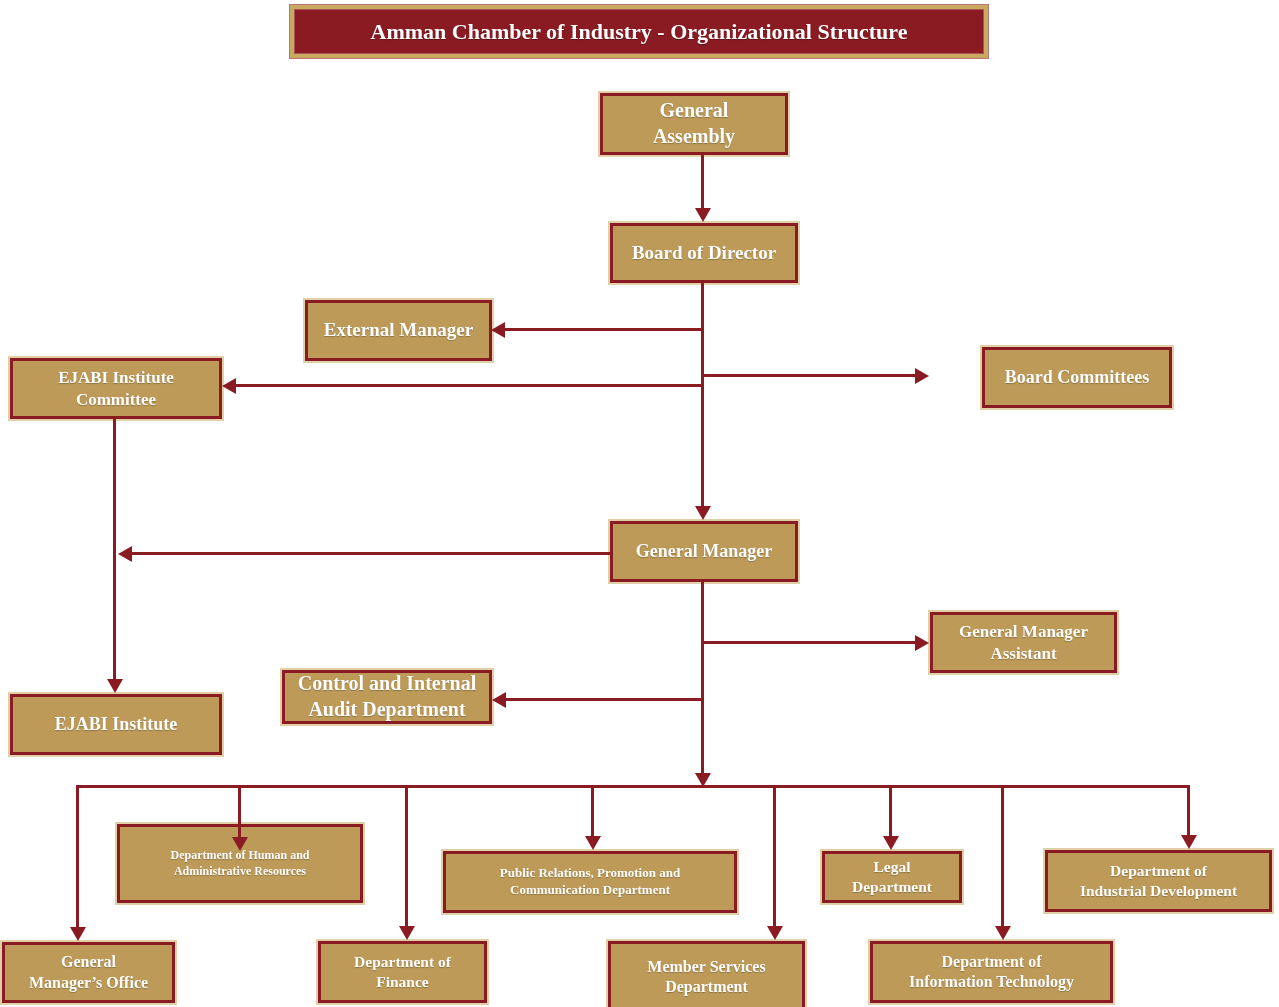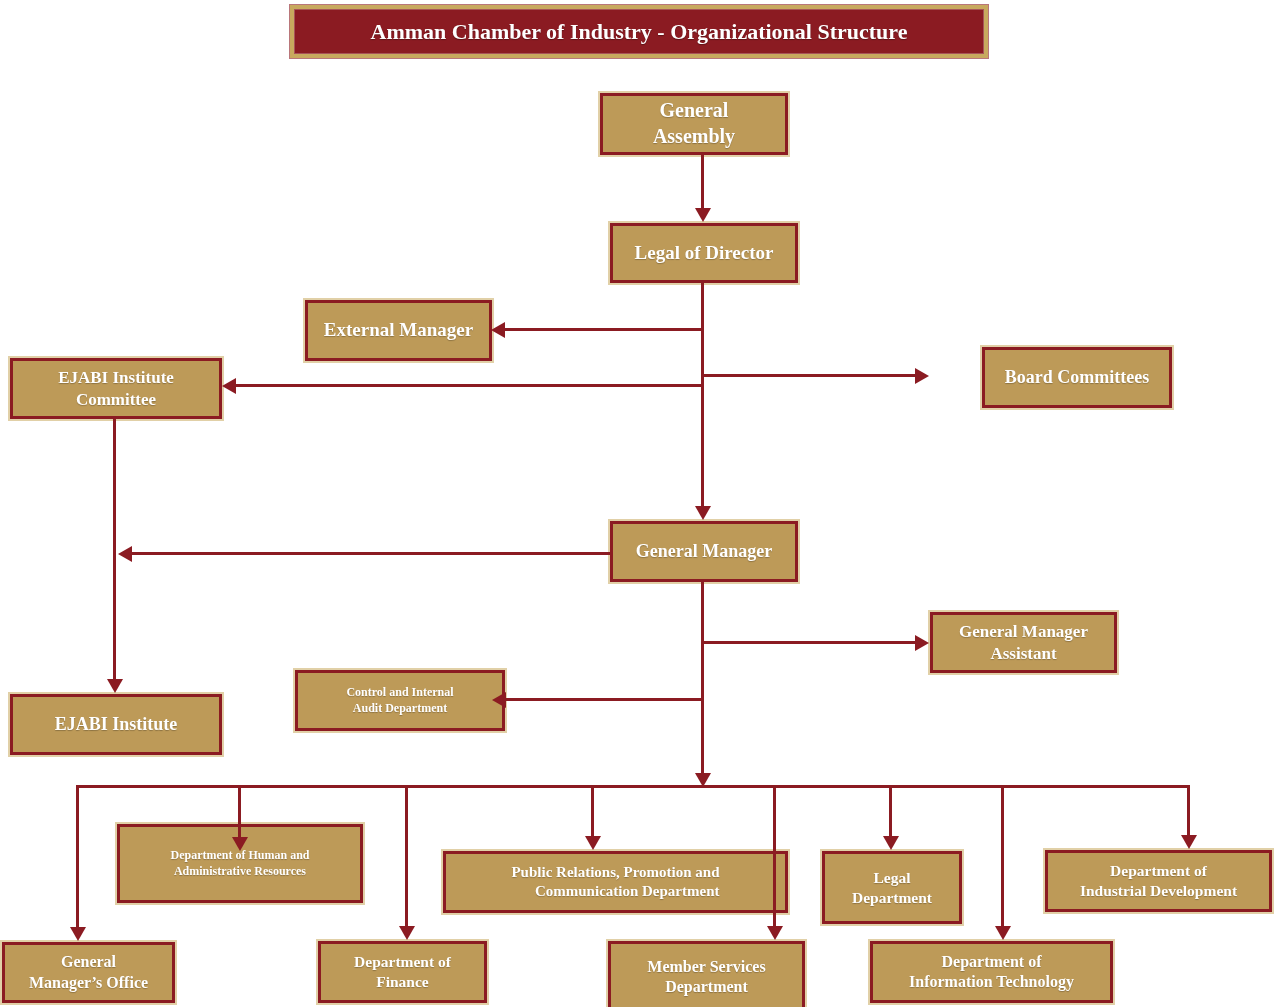--- a/index.html
+++ b/index.html
@@ -76,46 +76,46 @@
 </head>
 <body>
 
 <div id="stage">
 
   <div class="title-banner" style="left:290px; top:5px; width:698px; height:53px; font-size:22px;">Amman Chamber of Industry - Organizational Structure</div>
 
   <div class="node" style="left:600px; top:93px; width:188px; height:62px; font-size:20px;">General
 Assembly</div>
 
-  <div class="node" style="left:610px; top:223px; width:188px; height:60px; font-size:19px;">Legal of Director</div>
+  <div class="node" style="left:610px; top:223px; width:188px; height:60px; font-size:19px;">Board of Director</div>
 
   <div class="node" style="left:305px; top:300px; width:187px; height:61px; font-size:19px;">External Manager</div>
 
   <div class="node" style="left:10px; top:358px; width:212px; height:61px; font-size:17px;">EJABI Institute
 Committee</div>
 
   <div class="node" style="left:982px; top:347px; width:190px; height:61px; font-size:18px;">Board Committees</div>
 
   <div class="node" style="left:610px; top:521px; width:188px; height:61px; font-size:18px;">General Manager</div>
 
   <div class="node" style="left:930px; top:612px; width:187px; height:61px; font-size:17px;">General Manager
 Assistant</div>
 
-  <div class="node" style="left:295px; top:670px; width:210px; height:61px; font-size:12px;">Control and Internal
+  <div class="node" style="left:282px; top:670px; width:210px; height:54px; font-size:20px;">Control and Internal
 Audit Department</div>
 
   <div class="node" style="left:10px; top:694px; width:212px; height:61px; font-size:18px;">EJABI Institute</div>
 
   <div class="node" style="left:117px; top:824px; width:246px; height:79px; font-size:12px;">Department of Human and
 Administrative Resources</div>
 
-  <div class="node" style="left:443px; top:851px; width:345px; height:62px; font-size:15px;text-align:right;">Public Relations, Promotion and
+  <div class="node" style="left:443px; top:851px; width:294px; height:62px; font-size:13px;">Public Relations, Promotion and
 Communication Department</div>
 
-  <div class="node" style="left:822px; top:851px; width:140px; height:73px; font-size:15.5px;">Legal
+  <div class="node" style="left:822px; top:851px; width:140px; height:52px; font-size:15.5px;">Legal
 Department</div>
 
   <div class="node" style="left:1045px; top:850px; width:227px; height:62px; font-size:15.5px;">Department of
 Industrial Development</div>
 
   <div class="node" style="left:2px; top:942px; width:173px; height:61px; font-size:16px;">General
 Manager’s Office</div>
 
   <div class="node" style="left:318px; top:941px; width:169px; height:62px; font-size:15.5px;">Department of
 Finance</div>

